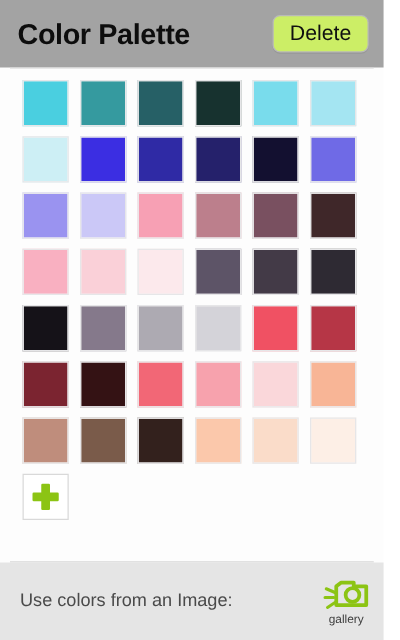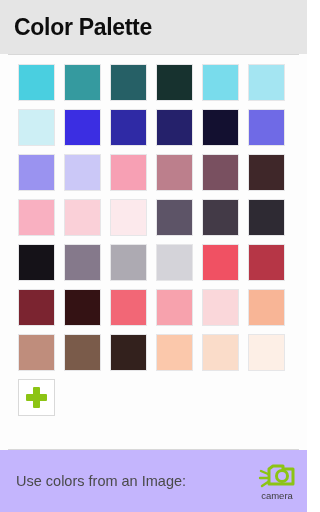--- a/index.html
+++ b/index.html
@@ -25,21 +25,21 @@
 
   
   .header {
     height: 54px;
     flex: 0 0 54px;
     display: flex;
     align-items: center;
     justify-content: space-between;
     padding: 0 12px 0 14px;
     box-sizing: border-box;
-    background: #e5e5e5;
+    background: #a3a3a3;
   }
   .title {
     font-size: 23px;
     font-weight: bold;
     color: #0d0d0d;
     letter-spacing: -0.3px;
     line-height: 1;
   }
   .delete-btn {
     font-size: 17px;
@@ -108,21 +108,21 @@
   .plus::before {
     left: 7px; top: 0; width: 7px; height: 21px;
   }
   .plus::after {
     top: 7px; left: 0; height: 7px; width: 21px;
   }
 
   
   .footer {
     flex: 0 0 auto;
-    background: #c4b5fd;
+    background: #e5e5e5;
   }
   .footer-inner {
     height: 62px;
     display: flex;
     align-items: center;
     padding: 0 6px 0 16px;
     box-sizing: border-box;
   }
   .footer-label {
     font-size: 14.5px;
@@ -148,20 +148,21 @@
     display: block;
   }
 </style>
 </head>
 <body>
 
 <div class="app">
 
   <div class="header">
     <div class="title">Color Palette</div>
+    <button class="delete-btn">Delete</button>
   </div>
 
   <div class="divider"></div>
 
   <div class="palette-scroll">
     <div class="grid" id="grid">
         <div class="swatch" style="background: rgb(74, 207, 224);"></div>
         <div class="swatch" style="background: rgb(53, 154, 159);"></div>
         <div class="swatch" style="background: rgb(38, 96, 102);"></div>
         <div class="swatch" style="background: rgb(23, 50, 47);"></div>
@@ -216,18 +217,18 @@
       <div class="footer-label">Use colors from an Image:</div>
 
       <div class="icon-btn">
         <span>
           <svg class="icon-svg" width="40" height="28" viewBox="0 0 40 28" aria-hidden="true">
             <path d="M12 7 L16 4 L26 4 L26 7 L36 7 L36 22 L12 22 Z" fill="none" stroke="#8cc414" stroke-width="3" stroke-linejoin="round"></path>
             <circle cx="25" cy="14" r="5.5" fill="none" stroke="#8cc414" stroke-width="3"></circle>
             <path d="M11 12 L4 9 M10 16 L3 16 M11 20 L5 24" stroke="#8cc414" stroke-width="2.4" stroke-linecap="round"></path>
           </svg>
         </span>
-        <span class="icon-caption">camera</span>
+        <span class="icon-caption">gallery</span>
       </div>
 
     </div>
   </div>
 </div>
 
 </body></html>

